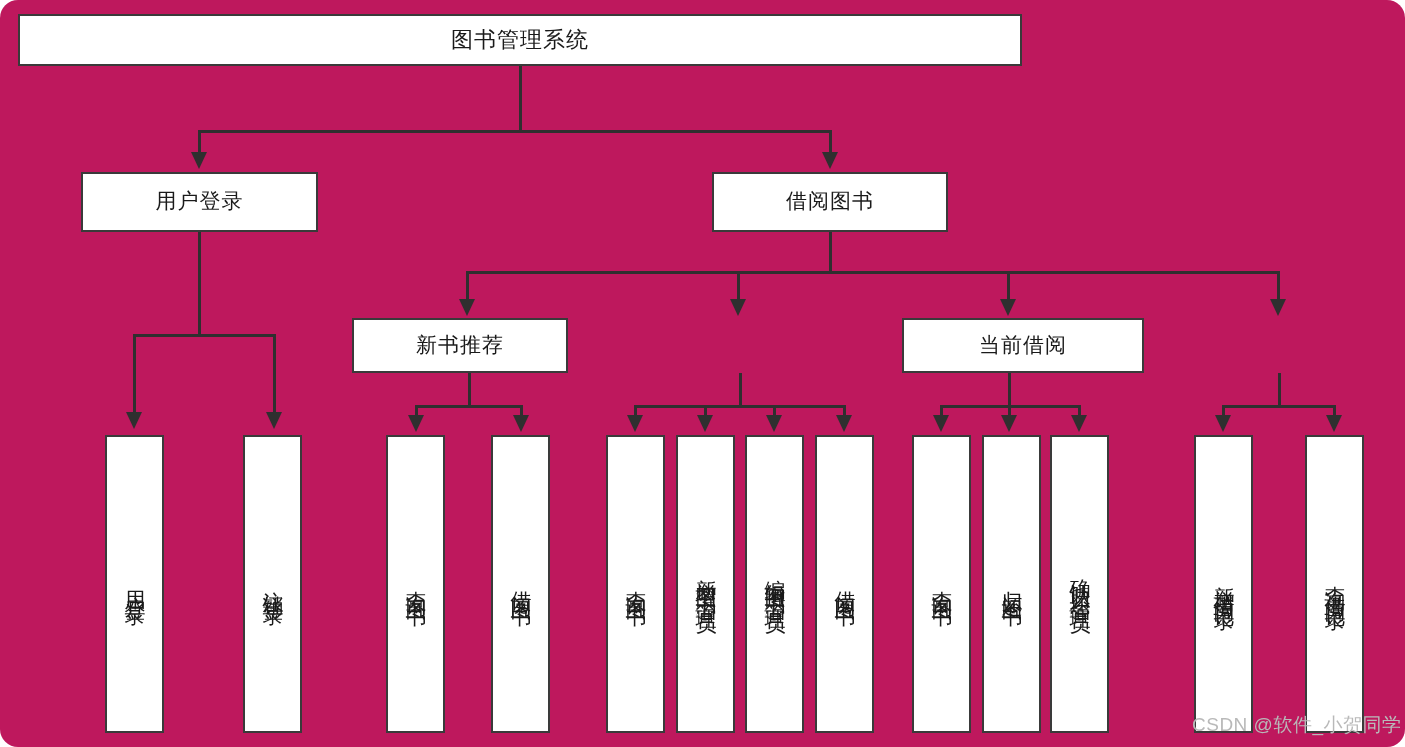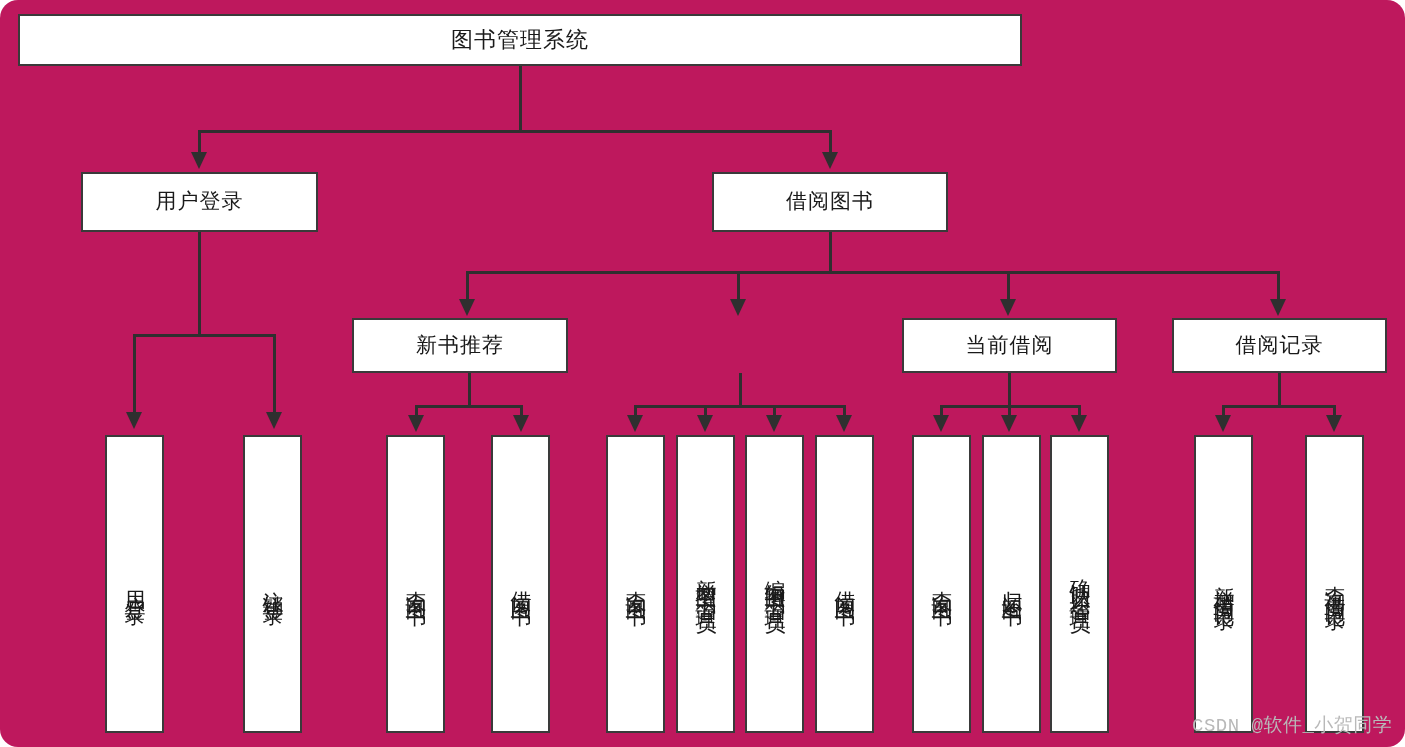--- a/index.html
+++ b/index.html
@@ -62,21 +62,21 @@
     border-left: 8px solid transparent;
     border-right: 8px solid transparent;
     border-top: 17px solid #2f2f2f;
   }
   .watermark {
     position: absolute;
     font-size: 19px;
     color: #b9b9b9;
     letter-spacing: 0.5px;
     white-space: nowrap;
-    font-family: Liberation Mono, monospace;
+    font-family: Liberation Sans, sans-serif;
   }
 </style>
 </head>
 <body>
 
 <div id="canvas">
 
   <div class="node node-h node-root" style="left:18px; top:14px; width:1004px; height:52px;">
     <span>图书管理系统</span>
   </div>
@@ -110,25 +110,22 @@
   <div class="edge edge-v" style="left:737px; top:271px; width:3px; height:30px;"></div>
   <div class="arrow" style="left:730px; top:299px;"></div>
   <div class="edge edge-v" style="left:1007px; top:271px; width:3px; height:30px;"></div>
   <div class="arrow" style="left:1000px; top:299px;"></div>
   <div class="edge edge-v" style="left:1277px; top:271px; width:3px; height:30px;"></div>
   <div class="arrow" style="left:1270px; top:299px;"></div>
 
   <div class="node node-h" style="left:352px; top:318px; width:216px; height:55px;">
     <span>新书推荐</span>
   </div>
-  <div class="node node-h" style="left:902px; top:318px; width:215px; height:55px;">
+  <div class="node node-h" style="left:902px; top:318px; width:242px; height:55px;">
     <span>当前借阅</span>
-  </div>
-  <div class="node node-h" style="left:1172px; top:318px; width:215px; height:55px;">
-    <span>借阅记录</span>
   </div>
 
   <div class="edge edge-v" style="left:468px; top:373px; width:3px; height:35px;"></div>
   <div class="edge edge-h" style="left:415px; top:405px; width:108px; height:3px;"></div>
   <div class="edge edge-v" style="left:415px; top:405px; width:3px; height:12px;"></div>
   <div class="arrow" style="left:408px; top:415px;"></div>
   <div class="edge edge-v" style="left:520px; top:405px; width:3px; height:12px;"></div>
   <div class="arrow" style="left:513px; top:415px;"></div>
 
   <div class="edge edge-v" style="left:739px; top:373px; width:3px; height:35px;"></div>

